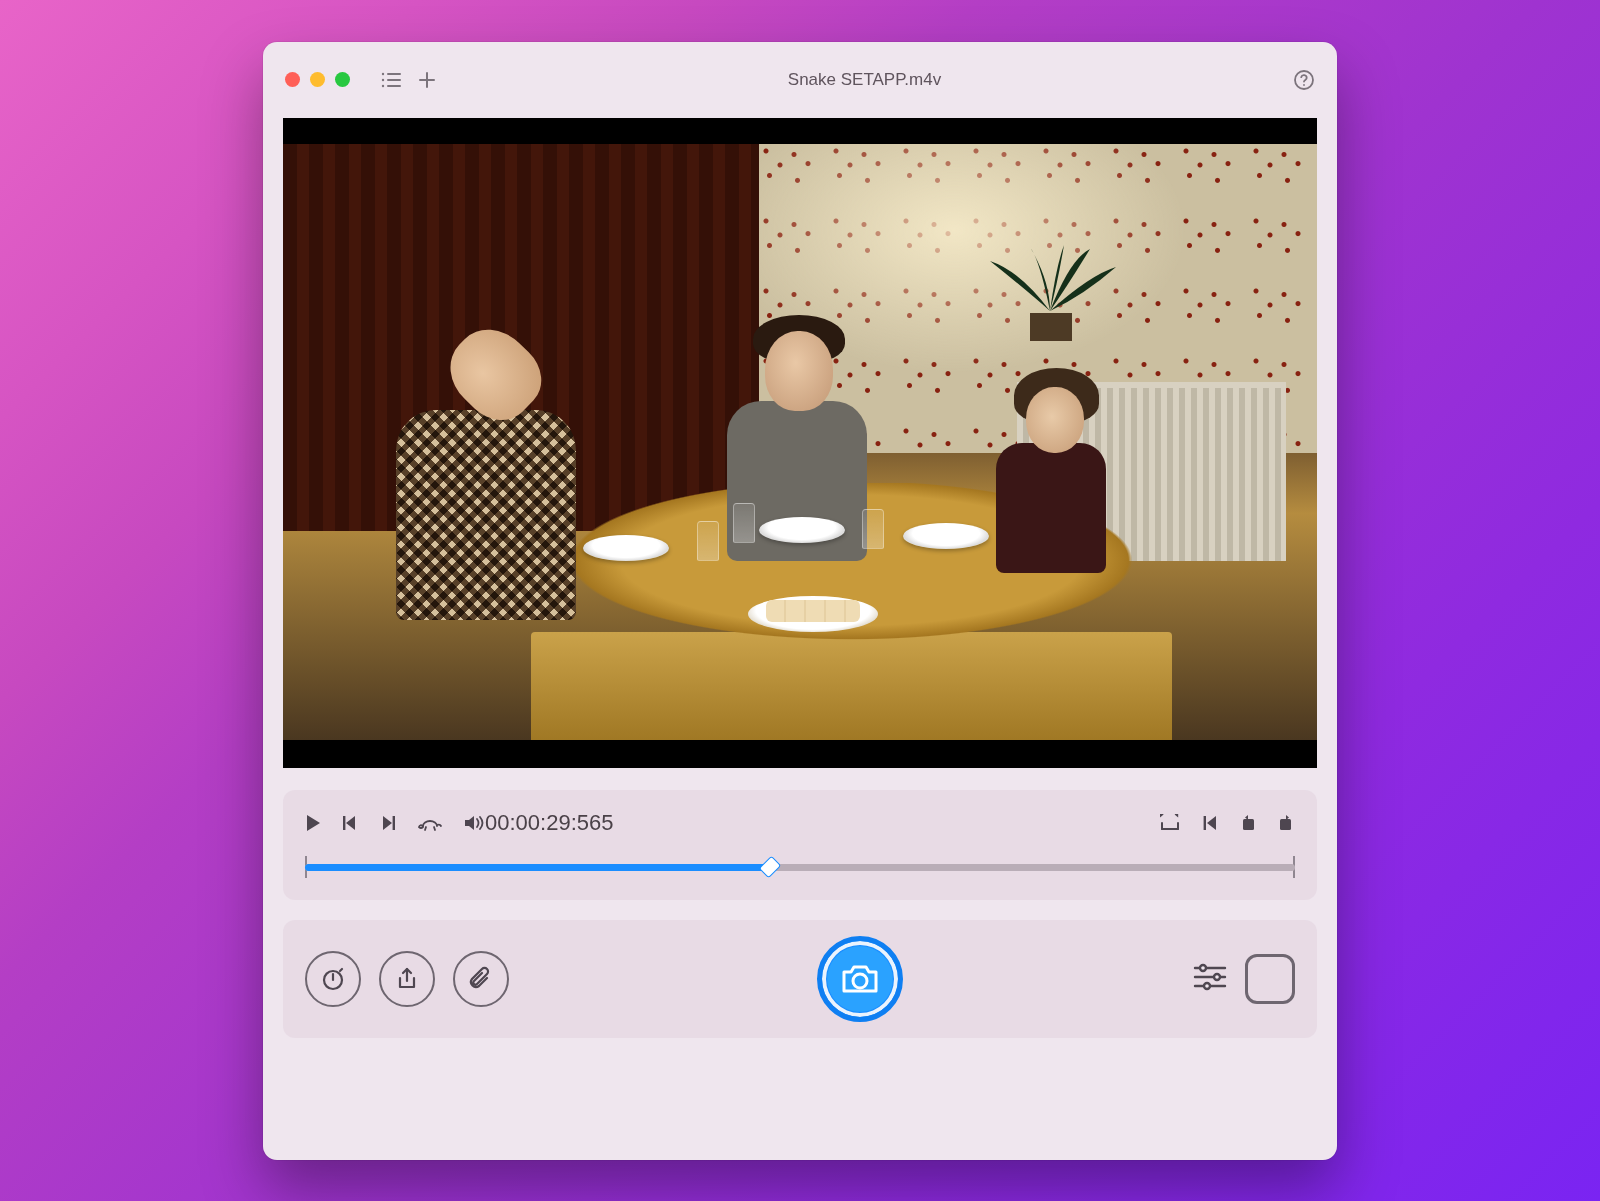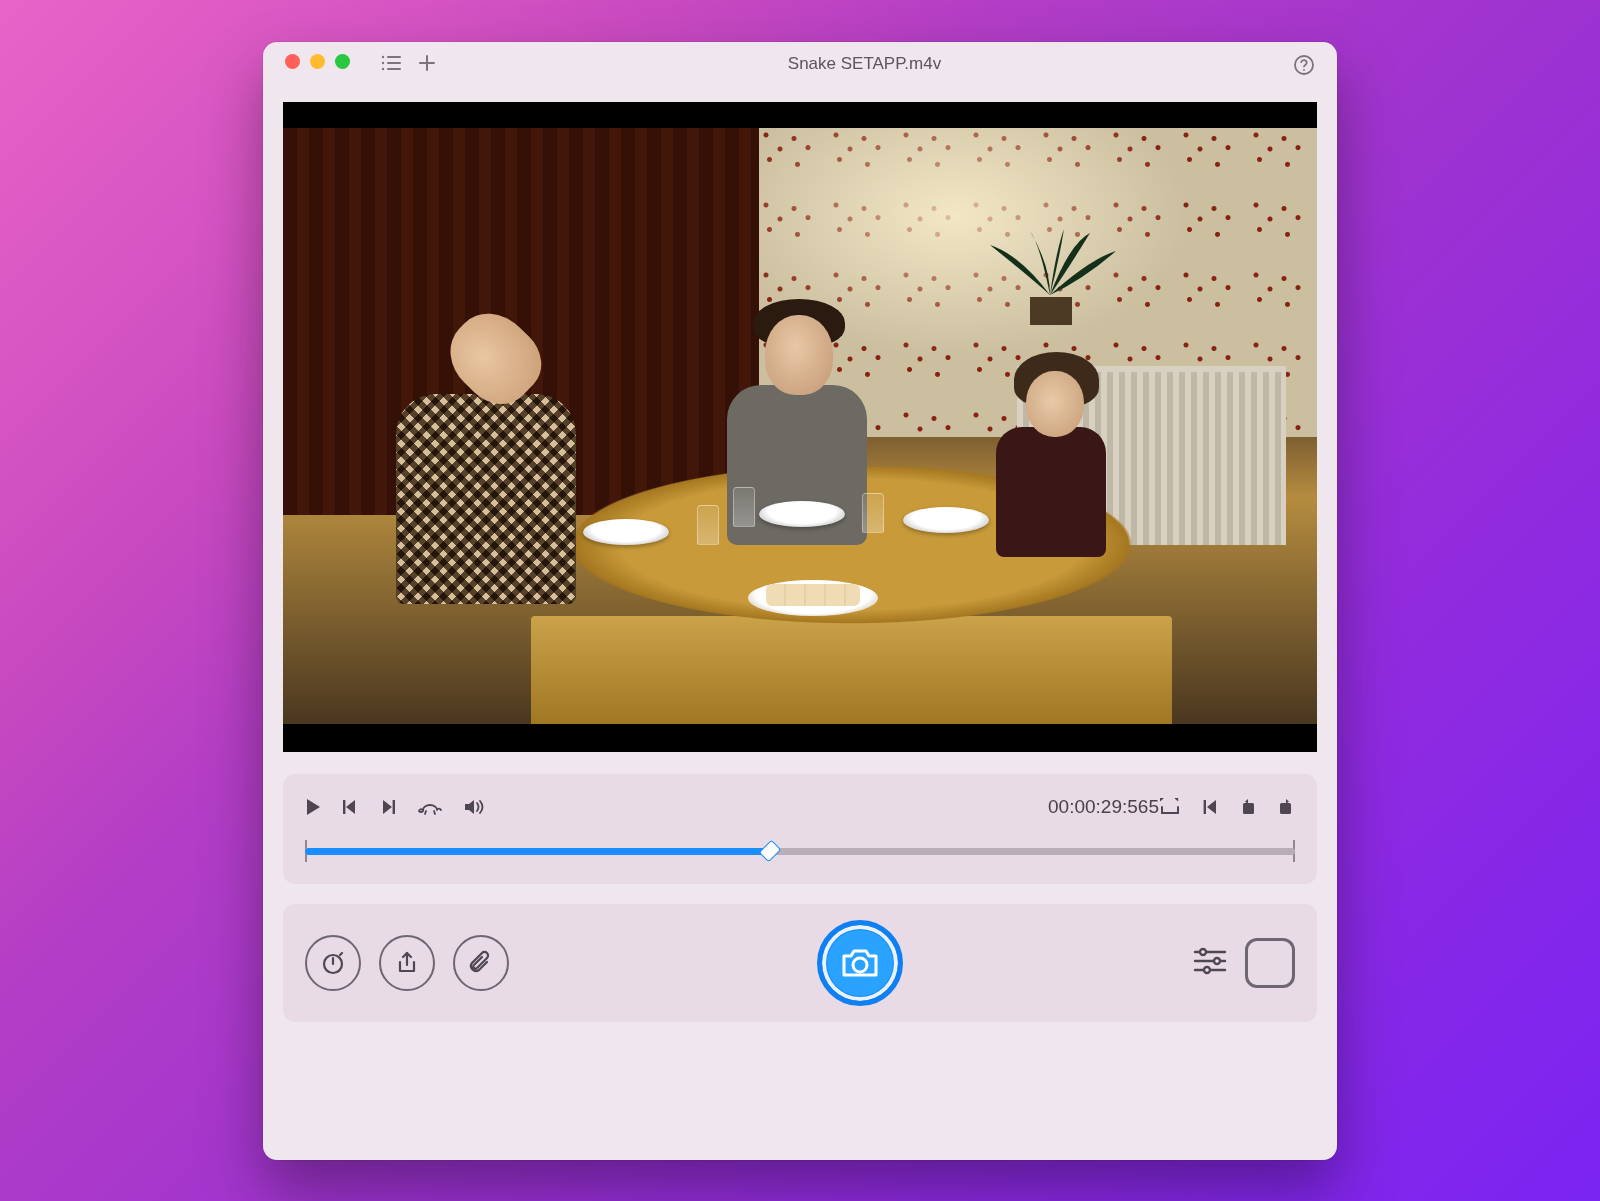--- a/index.html
+++ b/index.html
@@ -18,23 +18,23 @@
     height: 1118px;
     background: #efe6ee;
     border-radius: 14px;
     box-shadow: 0 30px 60px rgba(0,0,0,0.35), 0 0 0 1px rgba(0,0,0,0.05);
     display: flex;
     flex-direction: column;
     overflow: hidden;
   }
   
   .titlebar {
-    height: 60px;
+    height: 76px;
     display: flex;
-    align-items: flex-start;
+    align-items: center;
     padding: 12px 22px;
     -webkit-user-select: none;
   }
   .traffic { display: flex; gap: 10px; align-items: center; }
   .traffic .dot { width: 15px; height: 15px; border-radius: 50%; }
   .dot.red { background: #ff5f57; }
   .dot.yellow { background: #febc2e; }
   .dot.green { background: #28c840; }
   .tb-icons { display: flex; gap: 16px; margin-left: 30px; align-items: center; }
   .tb-icon { color: #7c747c; display:flex; align-items:center; justify-content:center; cursor:pointer; }
@@ -137,21 +137,21 @@
   .panel {
     margin: 22px 20px 0 20px;
     background: rgba(226,212,223,0.6);
     border-radius: 12px;
     padding: 16px 22px 20px 22px;
   }
   .row1 { display:flex; align-items:center; height:34px; }
   .pc-left, .pc-right { display:flex; gap:20px; align-items:center; }
   .pc-left svg, .pc-right svg { color:#4e4650; }
   .btn { cursor:pointer; display:flex; align-items:center; justify-content:center; }
-  .timecode { flex:1; text-align:right; font-size:19px; color:#4a4148; font-variant-numeric: tabular-nums; }
+  .timecode { flex:1; text-align:left; font-size:22px; color:#4a4148; font-variant-numeric: tabular-nums; }
   .timeline-wrap { position:relative; margin-top:16px; height:24px; }
   .tl-tick { position:absolute; top:0; width:2px; height:22px; background:#8f8690; }
   .tl-track { position:absolute; left:0; right:0; top:8px; height:7px;
     background:#b9adb7; border-radius:4px; }
   .tl-fill { position:absolute; left:0; top:8px; height:7px; background:#1a8dff;
     border-radius:4px; }
   .tl-thumb { position:absolute; top:3px; width:12px; height:16px; background:#fff; border-radius:2px; transform: rotate(45deg); box-shadow:0 0 0 1px #1a8dff; }
 
   
   .bottom {

